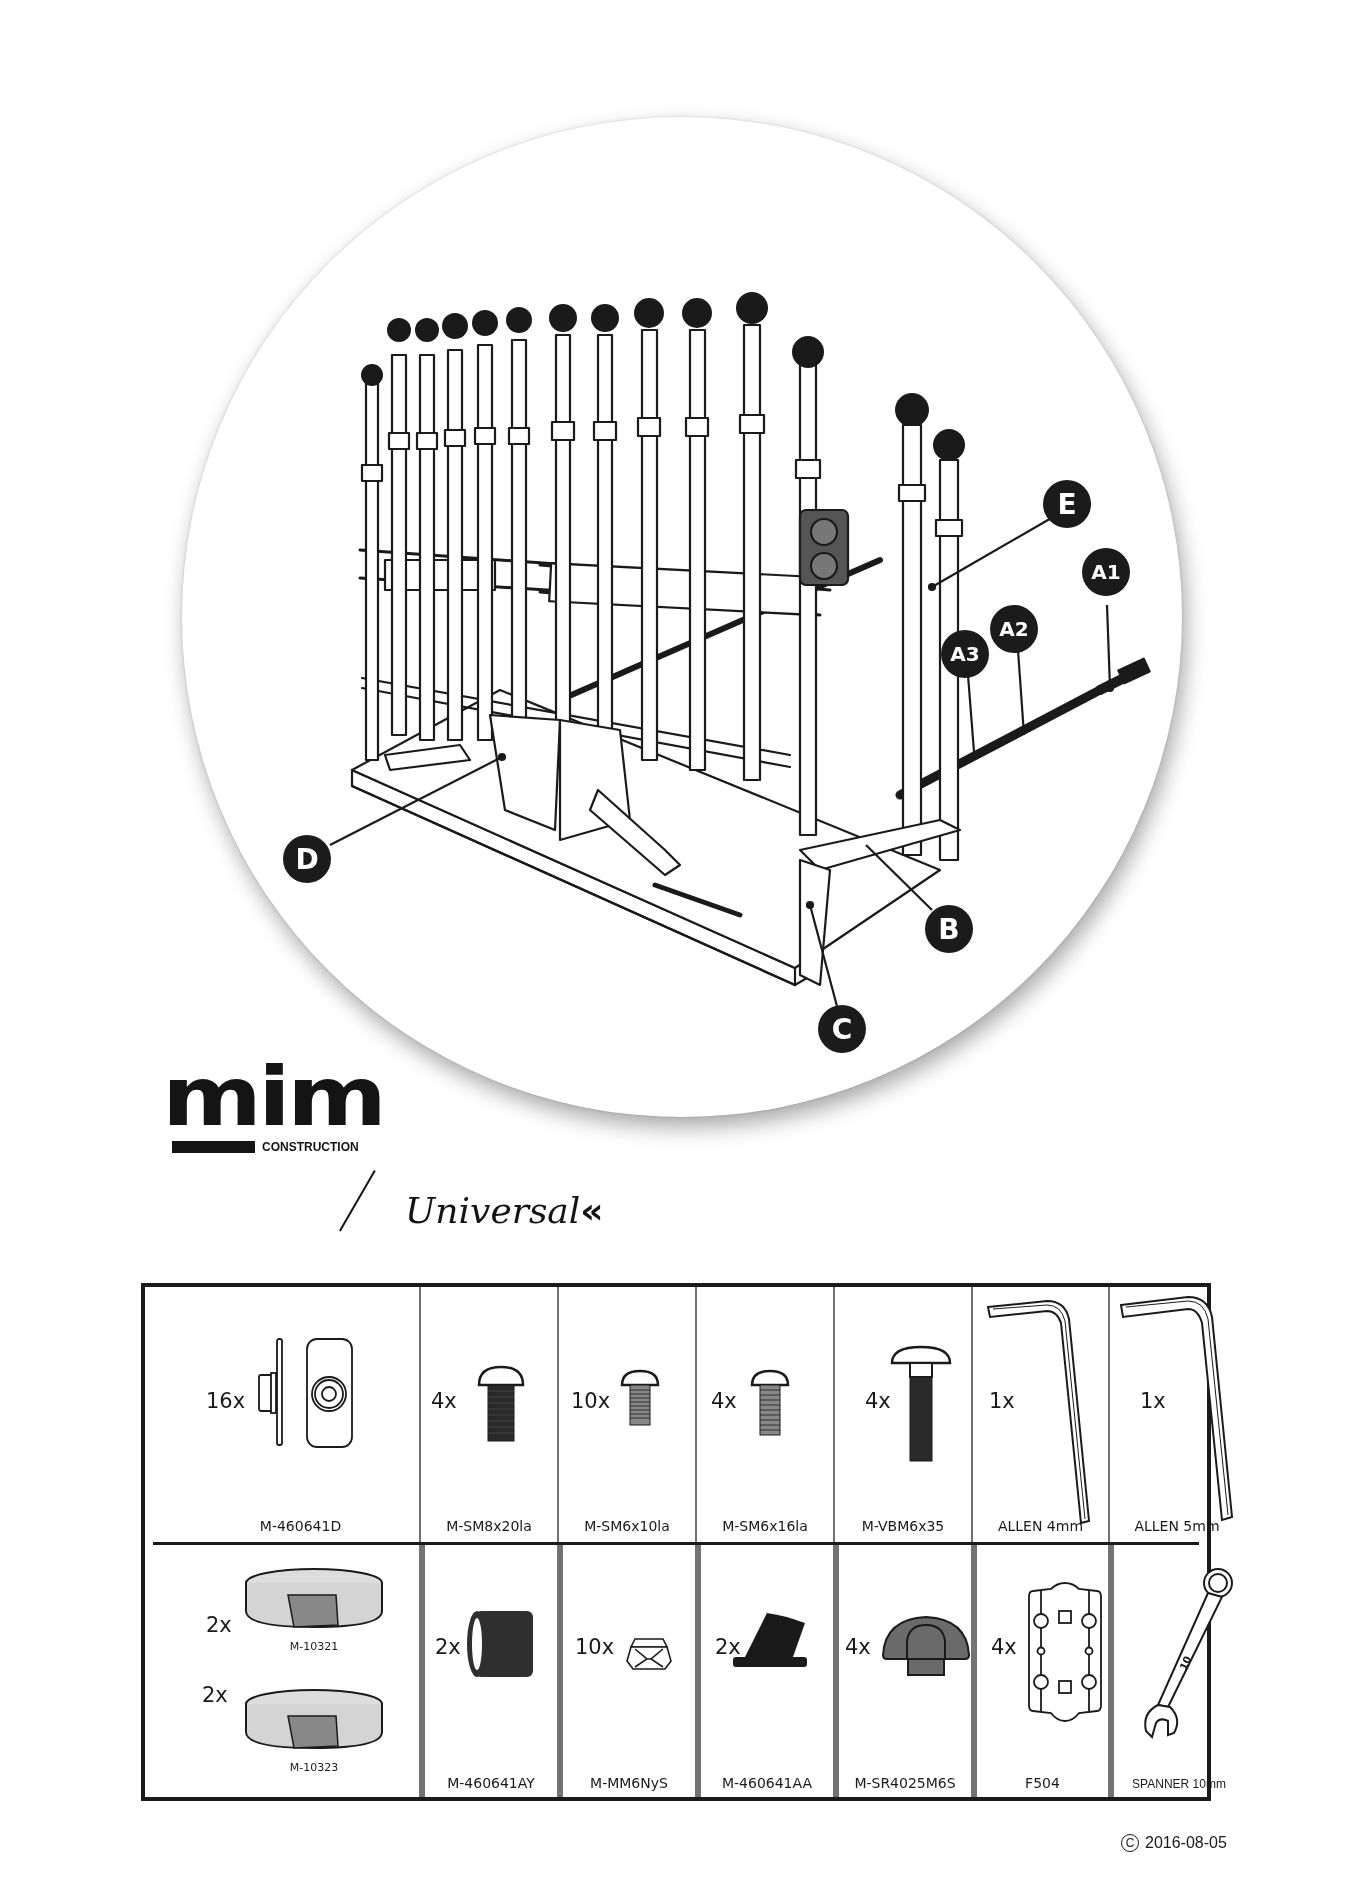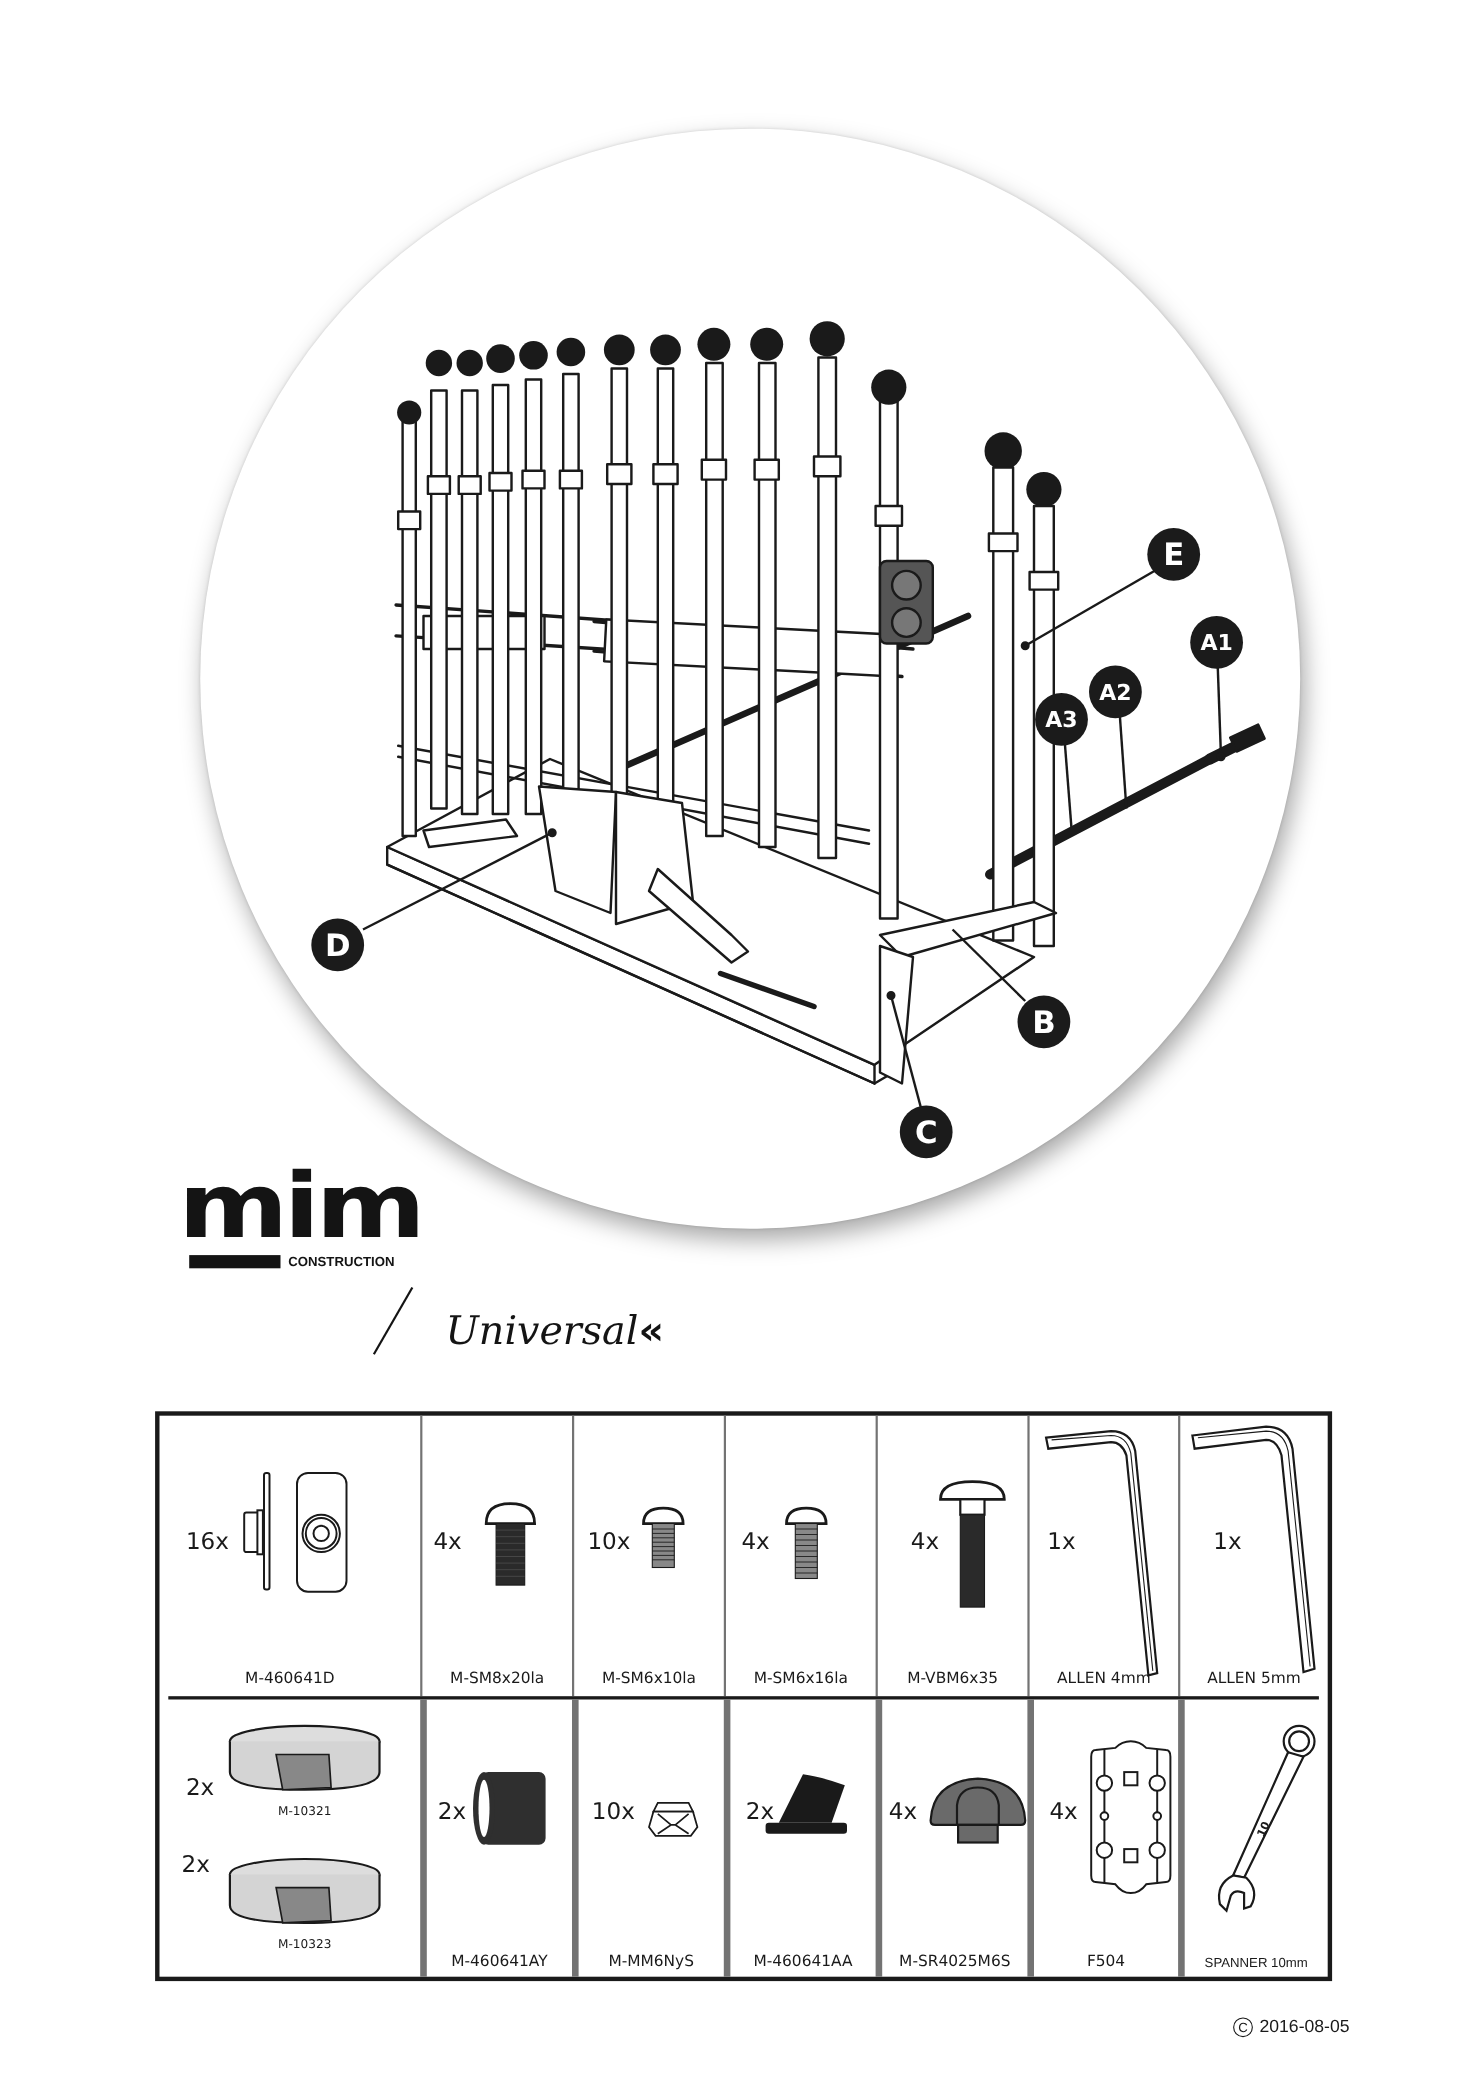--- a/index.html
+++ b/index.html
@@ -28,21 +28,21 @@
   .logo .variogate { position: absolute; left: 0; top: 93px; font-family: "DejaVu Sans", sans-serif; font-weight: bold; font-size: 40px; color: #141414; letter-spacing: -1px; font-style: italic; }
   .logo .slash { position: absolute; left: 212px; top: 100px; width: 2px; height: 70px; background: #141414; transform: rotate(30deg); transform-origin: top left; }
   .logo .universal { position: absolute; left: 243px; top: 120px; font-family: "DejaVu Serif", serif; font-style: italic; font-size: 36px; color: #141414; font-weight: normal; }
   .logo .guill { font-weight: bold; font-style: normal; font-family: "DejaVu Sans", sans-serif; }
 
   
   .parts {
     position: absolute; left: 141px; top: 1283px; width: 1062px; height: 510px;
     border: 4px solid #1a1a1a; box-sizing: content-box;
   }
-  .row { position: absolute; left: 0; width: 1062px; display: flex; }
+  .row { position: absolute; left: 0; width: 1062px; display: flex; padding-left: 37px; }
   .row.r1 { top: 0; height: 255px; }
   .row.r2 { top: 258px; height: 252px; justify-content: center; }
   .row-divider { position: absolute; left: 8px; right: 8px; top: 255px; height: 3px; background: #1a1a1a; }
   .cell { position: relative; box-sizing: border-box; height: 100%; }
   .cell.vsep { border-left: 6px solid #737373; }
   .r1 .cell.vsep { border-left-width: 2px; }
   .qty { position: absolute; font-family: "DejaVu Sans", sans-serif; font-size: 21px; color: #1a1a1a; }
   .code { position: absolute; left: 0; right: 0; text-align: center; font-family: "DejaVu Sans", sans-serif; font-size: 14px; color: #1a1a1a; }
   .r1 .code { bottom: 8px; }
   .r2 .code { bottom: 6px; }
@@ -160,21 +160,21 @@
     <line x1="838" y1="1010" x2="810" y2="905"></line>
       <circle cx="810" cy="905" r="3"></circle>
     <line x1="330" y1="845" x2="502" y2="757"></line>
       <circle cx="502" cy="757" r="3"></circle>
   </g>
 </svg>
 
 <div class="callout" style="left:1043px; top:480px;">
     <span>E</span>
   </div>
-<div class="callout small" style="left:1082px; top:560px;justify-content:center;">
+<div class="callout small" style="left:1082px; top:548px;justify-content:center;">
     <span>A1</span>
   </div>
 <div class="callout small" style="left:990px; top:605px;">
     <span>A2</span>
   </div>
 <div class="callout small" style="left:941px; top:630px;">
     <span>A3</span>
   </div>
 <div class="callout" style="left:925px; top:905px;">
     <span>B</span>

